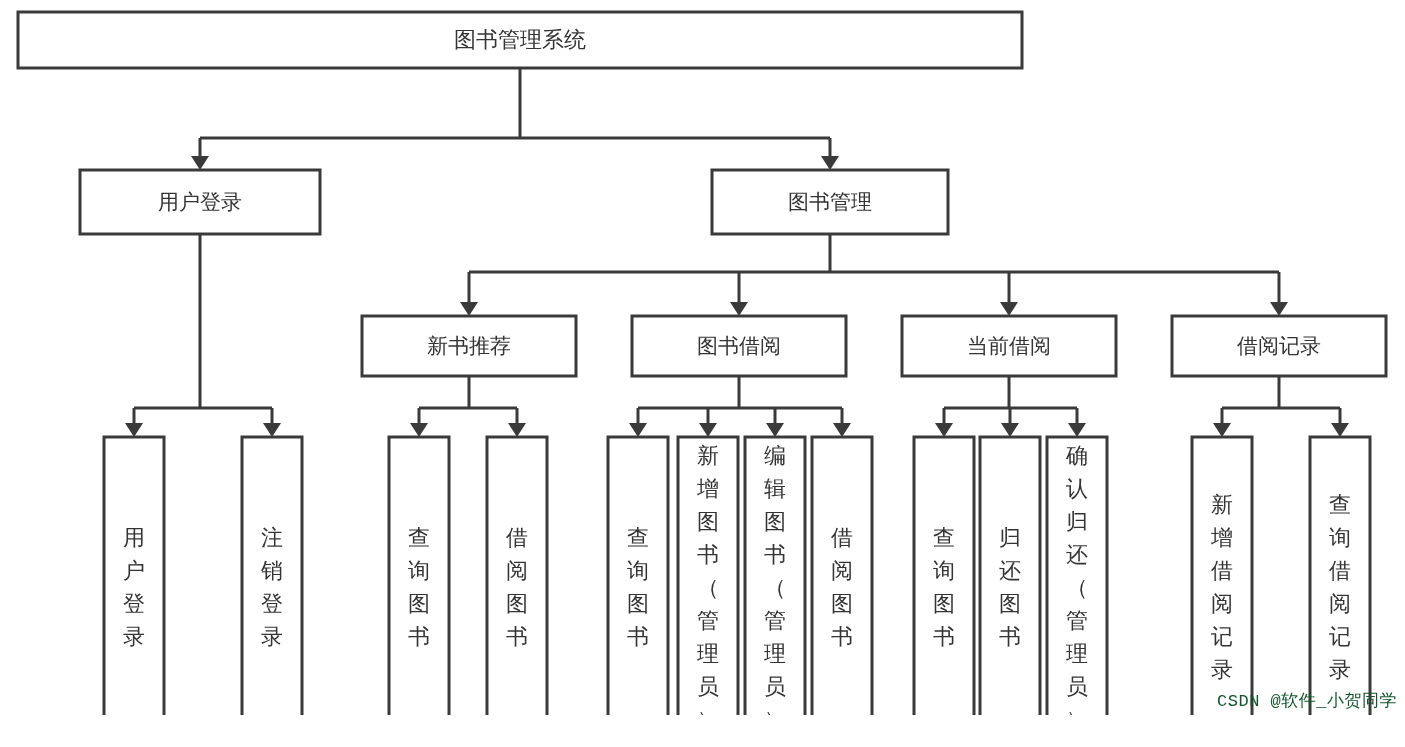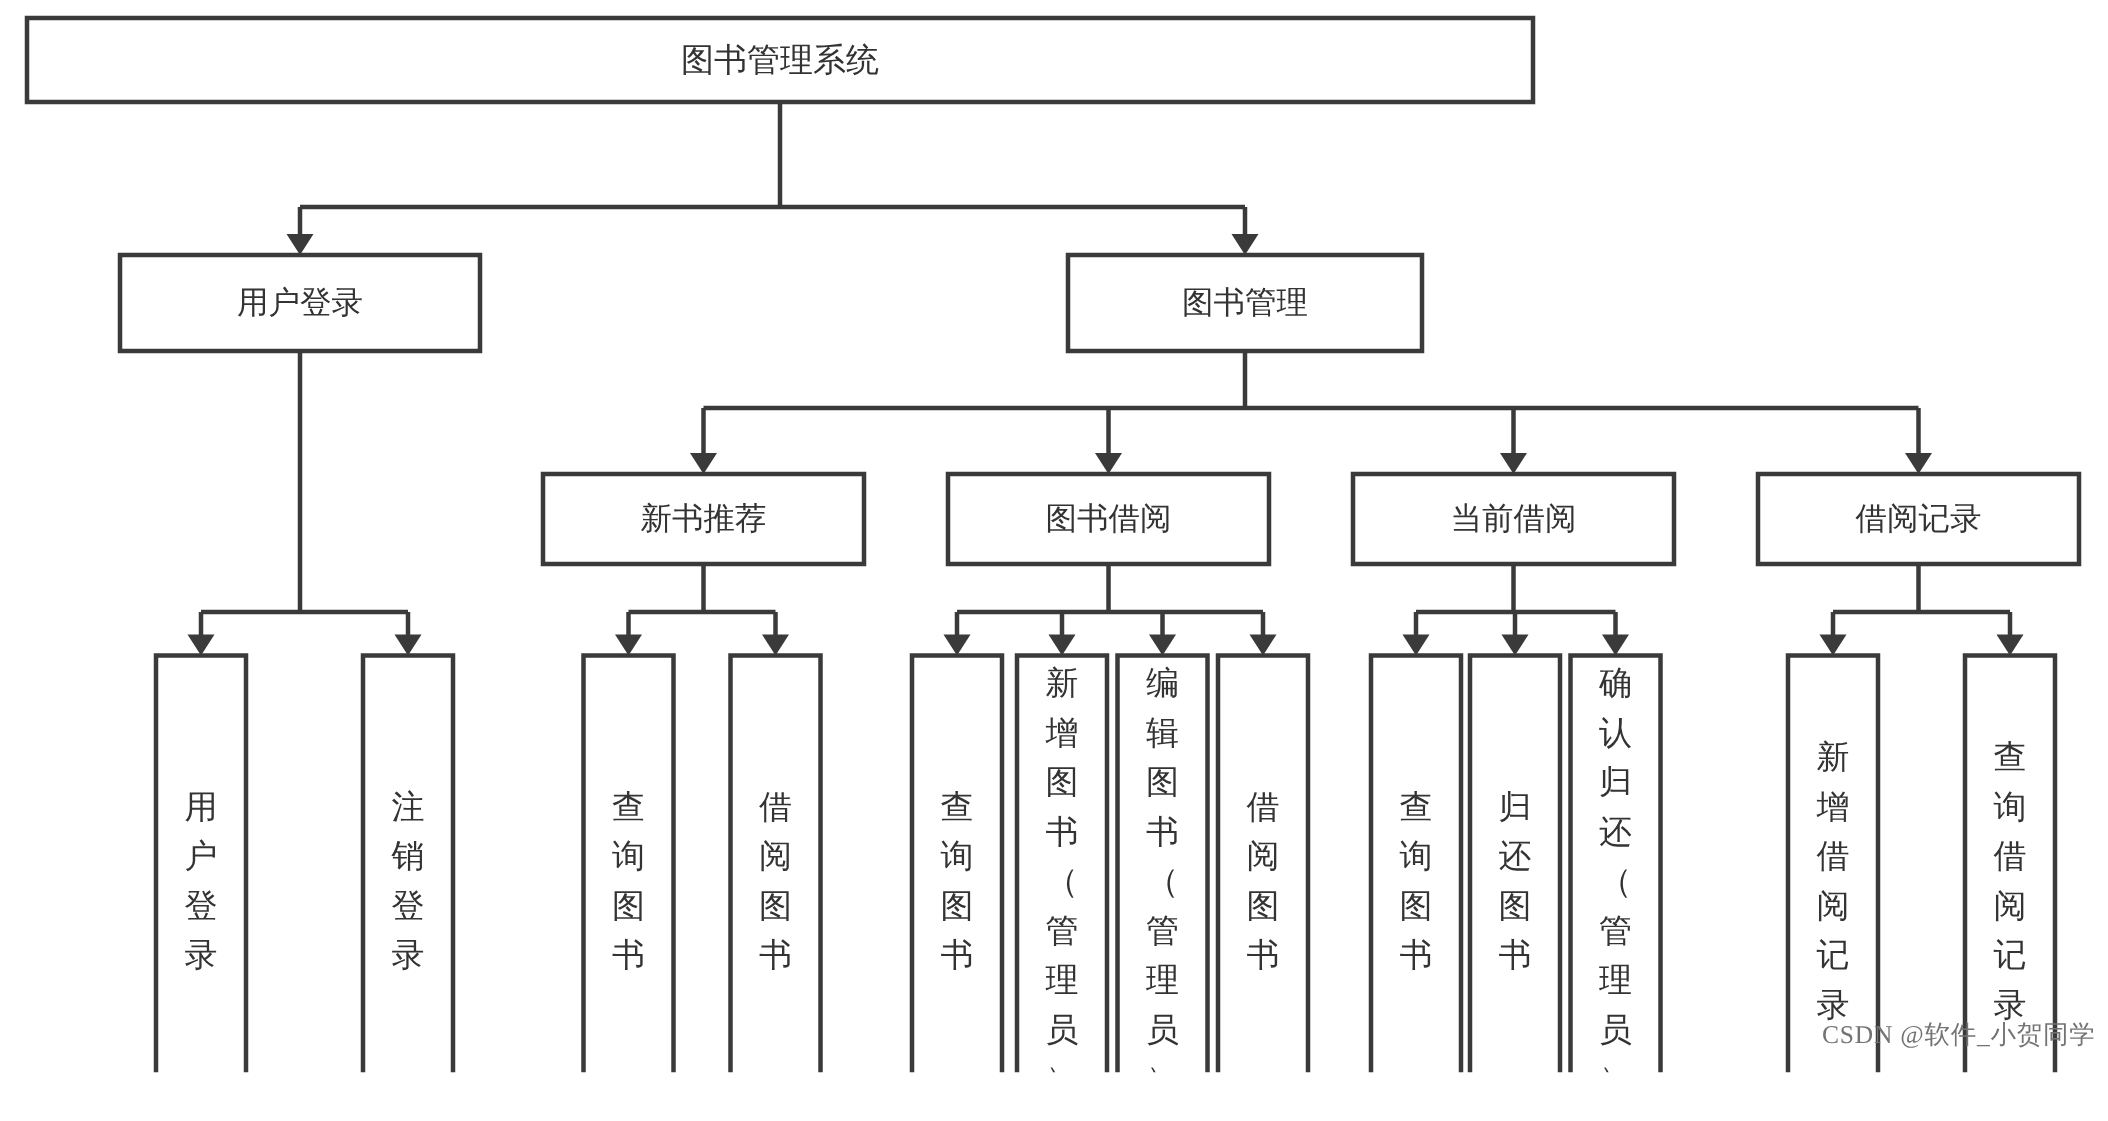--- a/index.html
+++ b/index.html
@@ -6,22 +6,22 @@
   body{font-family:"DejaVu Sans","Liberation Sans",sans-serif;}
   #stage{position:relative;width:1405px;height:715px;background:#ffffff;overflow:hidden;}
   svg#diagram{position:absolute;left:0;top:0;width:1405px;height:747px;display:block;}
   .boxrect{fill:#ffffff;stroke:#3a3a3a;stroke-width:3;}
   .conn{stroke:#3a3a3a;stroke-width:3;fill:none;stroke-linecap:butt;}
   .arrowhead{fill:#3a3a3a;}
   .nodelabel{font-family:"DejaVu Sans","Liberation Sans",sans-serif;fill:#333333;font-size:21px;text-anchor:middle;dominant-baseline:middle;}
   .nodelabel.root{font-size:22px;}
   .vlabel{font-family:"DejaVu Sans","Liberation Sans",sans-serif;fill:#333333;font-size:22px;}
   .vchar{text-anchor:middle;}
-  .watermark{position:absolute;right:8px;bottom:14px;font-family:Liberation Serif, serif;
-             font-size:17px;color:#737373;letter-spacing:.5px;white-space:nowrap;}
+  .watermark{position:absolute;right:8px;bottom:3px;font-family:Liberation Mono, monospace;
+             font-size:17px;color:#14532d;letter-spacing:.5px;white-space:nowrap;}
 </style>
 </head>
 <body>
 
 <div id="stage">
   <svg id="diagram" viewBox="0 0 1405 747">
     <defs>
       <marker id="arrow" viewBox="0 0 12 12" refX="6" refY="11" markerWidth="12" markerHeight="12" orient="auto">
         <path d="M0,0 L12,0 L6,12 Z" class="arrowhead"></path>
       </marker>

